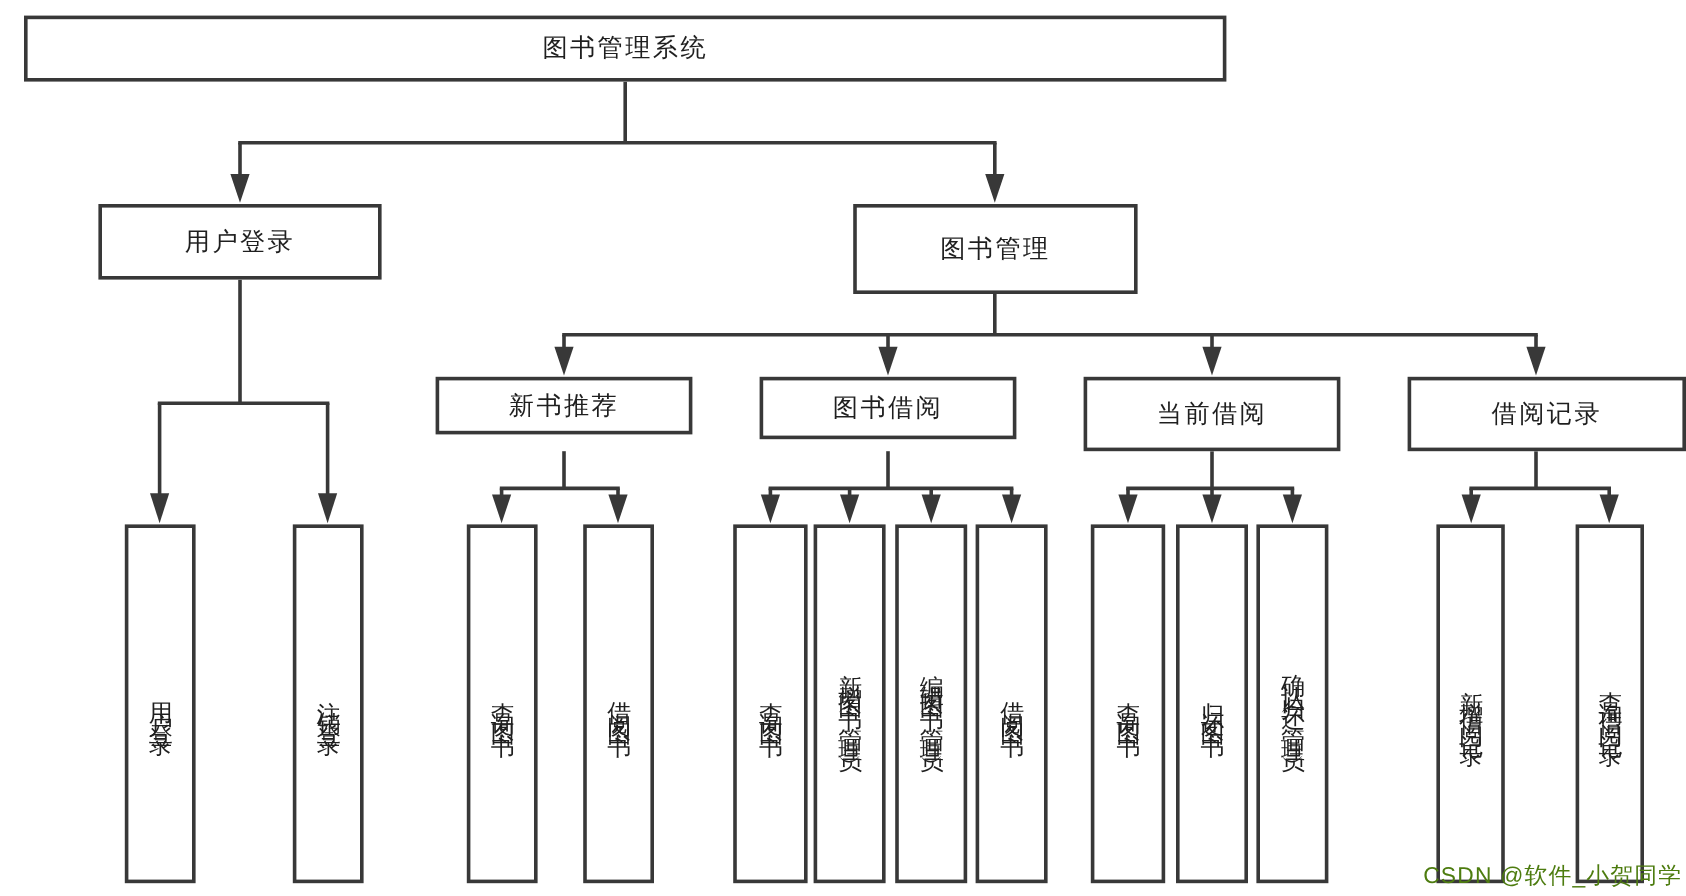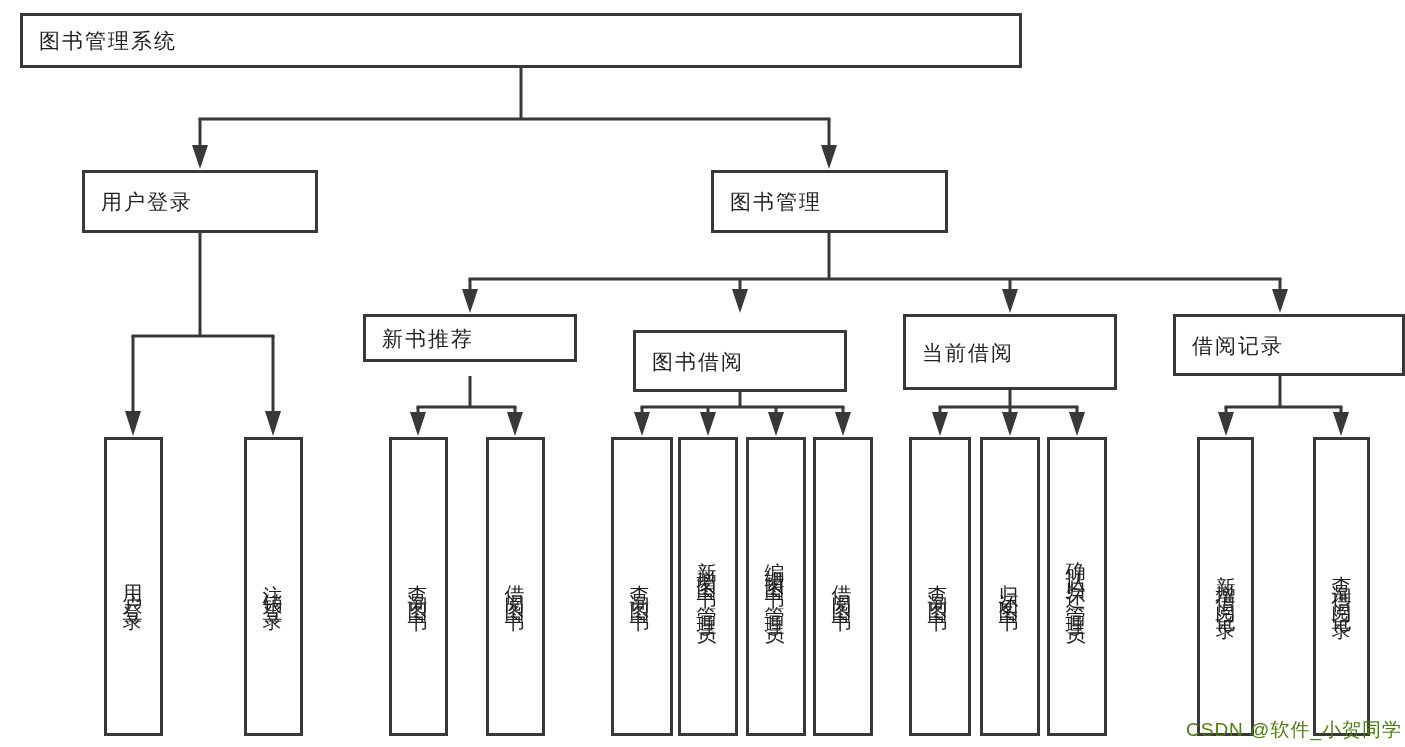--- a/index.html
+++ b/index.html
@@ -21,23 +21,22 @@
     width: 1405px;
     height: 747px;
   }
   .box {
     position: absolute;
     box-sizing: border-box;
     background: #ffffff;
     border: 3px solid #383838;
     display: flex;
     align-items: center;
-    justify-content: flex-start;
+    justify-content: center;
     color: #1f1f1f;
-    padding-left: 16px;
   }
   .hbox span {
     font-size: 21px;
     letter-spacing: 2px;
     white-space: nowrap;
     line-height: 1;
   }
   .vbox span {
     writing-mode: vertical-rl;
     text-orientation: mixed;
@@ -125,31 +124,31 @@
     <polygon points="1333,412 1349,412 1341,436"></polygon>
   </svg>
 
   <div class="box hbox" style="left:20px; top:13px; width:1002px; height:55px;">
     <span>图书管理系统</span>
   </div>
 
   <div class="box hbox" style="left:82px; top:170px; width:236px; height:63px;">
     <span>用户登录</span>
   </div>
-  <div class="box hbox" style="left:711px; top:170px; width:237px; height:63px;">
+  <div class="box hbox" style="left:711px; top:170px; width:237px; height:75px;">
     <span>图书管理</span>
   </div>
 
   <div class="box hbox" style="left:363px; top:314px; width:214px; height:48px;">
     <span>新书推荐</span>
   </div>
-  <div class="box hbox" style="left:633px; top:314px; width:214px; height:62px;margin-top:16px;">
+  <div class="box hbox" style="left:633px; top:314px; width:214px; height:52px;">
     <span>图书借阅</span>
   </div>
-  <div class="box hbox" style="left:903px; top:314px; width:214px; height:76px;">
+  <div class="box hbox" style="left:903px; top:314px; width:214px; height:62px;">
     <span>当前借阅</span>
   </div>
   <div class="box hbox" style="left:1173px; top:314px; width:232px; height:62px;">
     <span>借阅记录</span>
   </div>
 
   <div class="box vbox" style="left:104px; top:437px; width:59px; height:299px;">
     <span>用户登录</span>
   </div>
   <div class="box vbox" style="left:244px; top:437px; width:59px; height:299px;">

